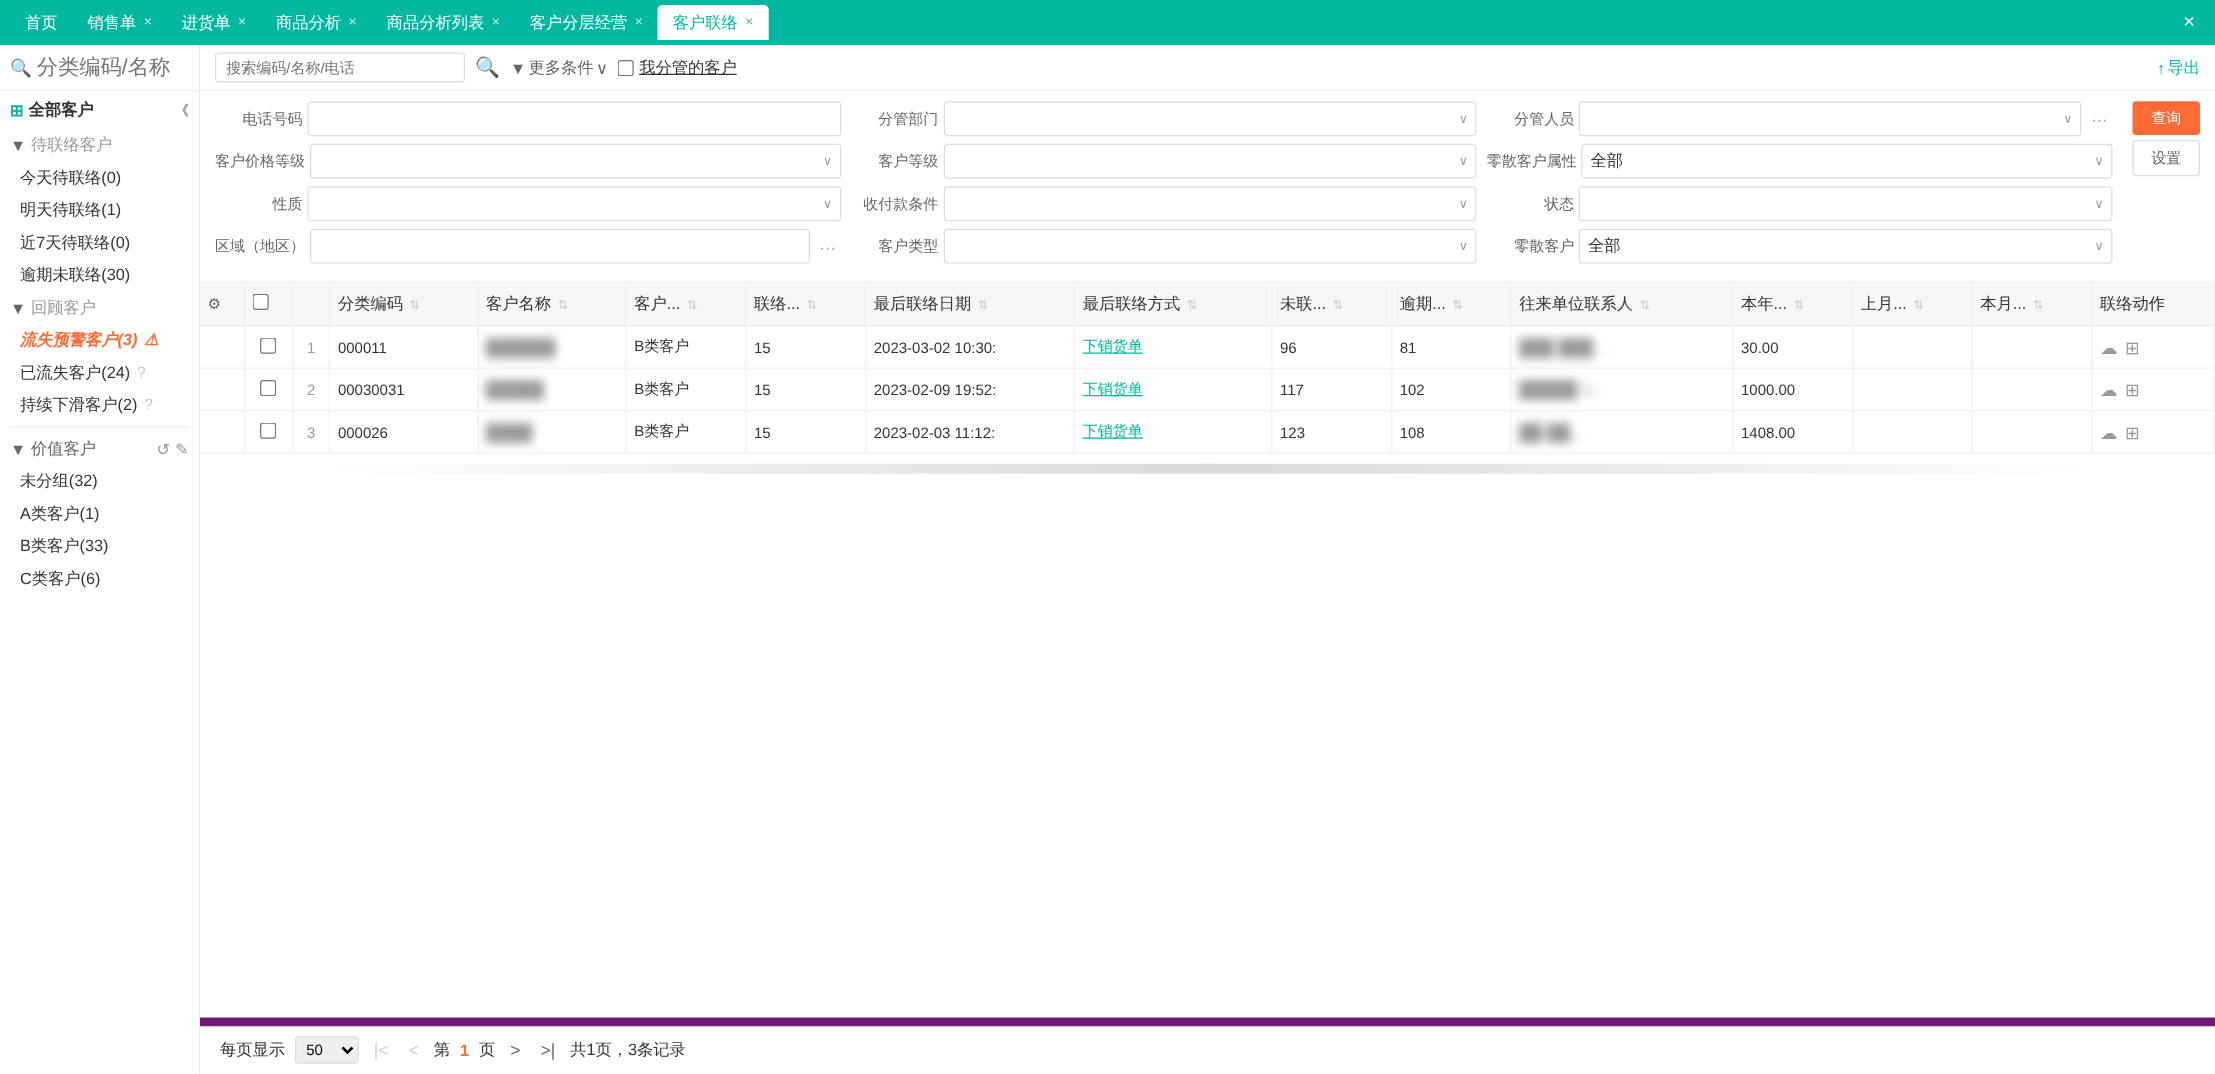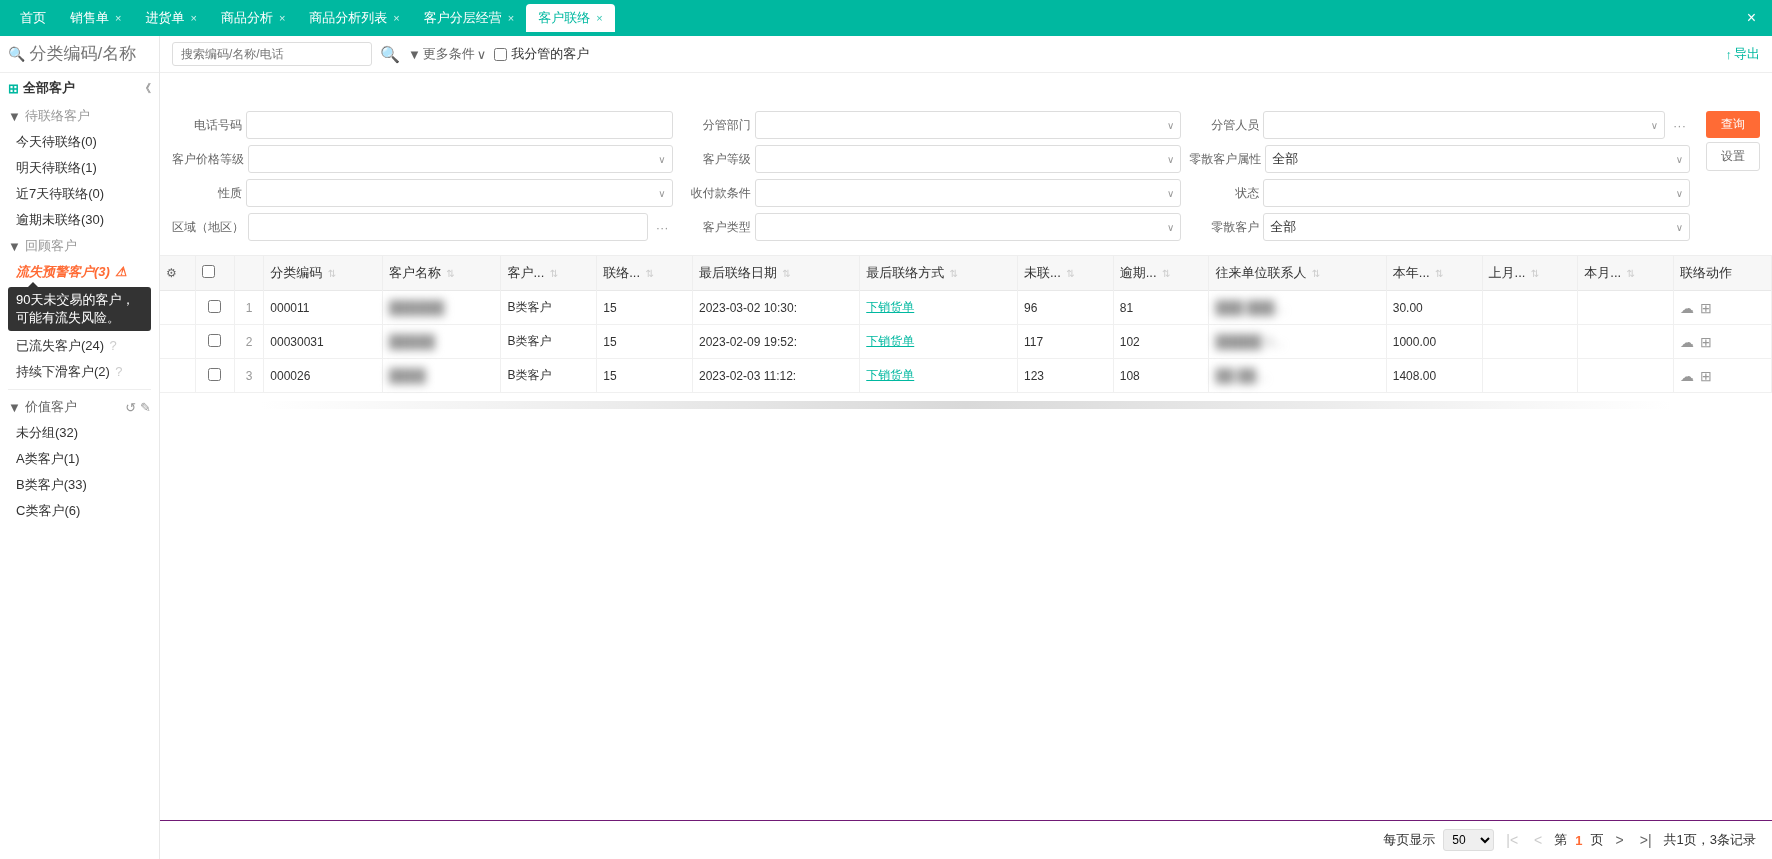--- a/index.html
+++ b/index.html
@@ -178,20 +178,21 @@
       border: none;
       background: none;
     }
     .filter-bar .my-customers {
       display: flex;
       align-items: center;
       gap: 4px;
       font-size: 12px;
       cursor: pointer;
       color: #333;
+      text-decoration: underline;
     }
     .filter-bar .spacer { flex: 1; }
     .filter-bar .export-btn {
       color: #00b8a0;
       cursor: pointer;
       font-size: 12px;
       border: none;
       background: none;
       display: flex;
       align-items: center;
@@ -316,24 +317,23 @@
     
     .blurred {
       filter: blur(4px);
       user-select: none;
       color: #999;
     }
 
     
     .pagination-bar {
       background: #fff;
-      border-top: 1px solid #701a75;
-      display: flex;
-      align-items: center;
-      justify-content: flex-end;
+      border-top: 7px solid #701a75;
+      display: flex;
+      align-items: center;
       padding: 8px 16px;
       gap: 8px;
       font-size: 12px;
       color: #333;
     }
     .pagination-bar select {
       border: 1px solid #ddd;
       border-radius: 3px;
       padding: 2px 4px;
       font-size: 12px;
@@ -434,23 +434,20 @@
     <div>
       <div class="sidebar-group-title">
         <span class="arrow">▼</span>
         <span>回顾客户</span>
       </div>
       <div class="sidebar-item active">
         <span>流失预警客户(3)</span>
         <span style="color:#ff6b35; margin-left:2px;">⚠</span>
       </div>
 
-      <div class="tooltip-box">
-        <span>90天未交易的客户，可能有流失风险。</span>
-      </div>
       <div class="sidebar-item">
         <span>已流失客户(24)</span>
         <span style="color:#ccc; margin-left:2px;">?</span>
       </div>
       <div class="sidebar-item">
         <span>持续下滑客户(2)</span>
         <span style="color:#ccc; margin-left:2px;">?</span>
       </div>
     </div>
 
@@ -495,21 +492,21 @@
         <span>我分管的客户</span>
       </label>
       <div class="spacer"></div>
       <button class="export-btn">
         <span>↑</span>
         <span>导出</span>
       </button>
     </div>
 
     <div class="advanced-filter">
-      <div style="display:flex; gap:8px;margin-top:30px;">
+      <div style="display:flex; gap:8px;">
         <div style="flex:1;">
 
           <div class="filter-row">
             <div class="filter-field">
               <label>电话号码</label>
               <input type="text" style="flex: 1 1 0%; border: 1px solid rgb(221, 221, 221); border-radius: 3px; padding: 4px 6px; font-size: 12px; outline: none; height: 28px;">
             </div>
             <div class="filter-field">
               <label>分管部门</label>
               <div class="select-box">

